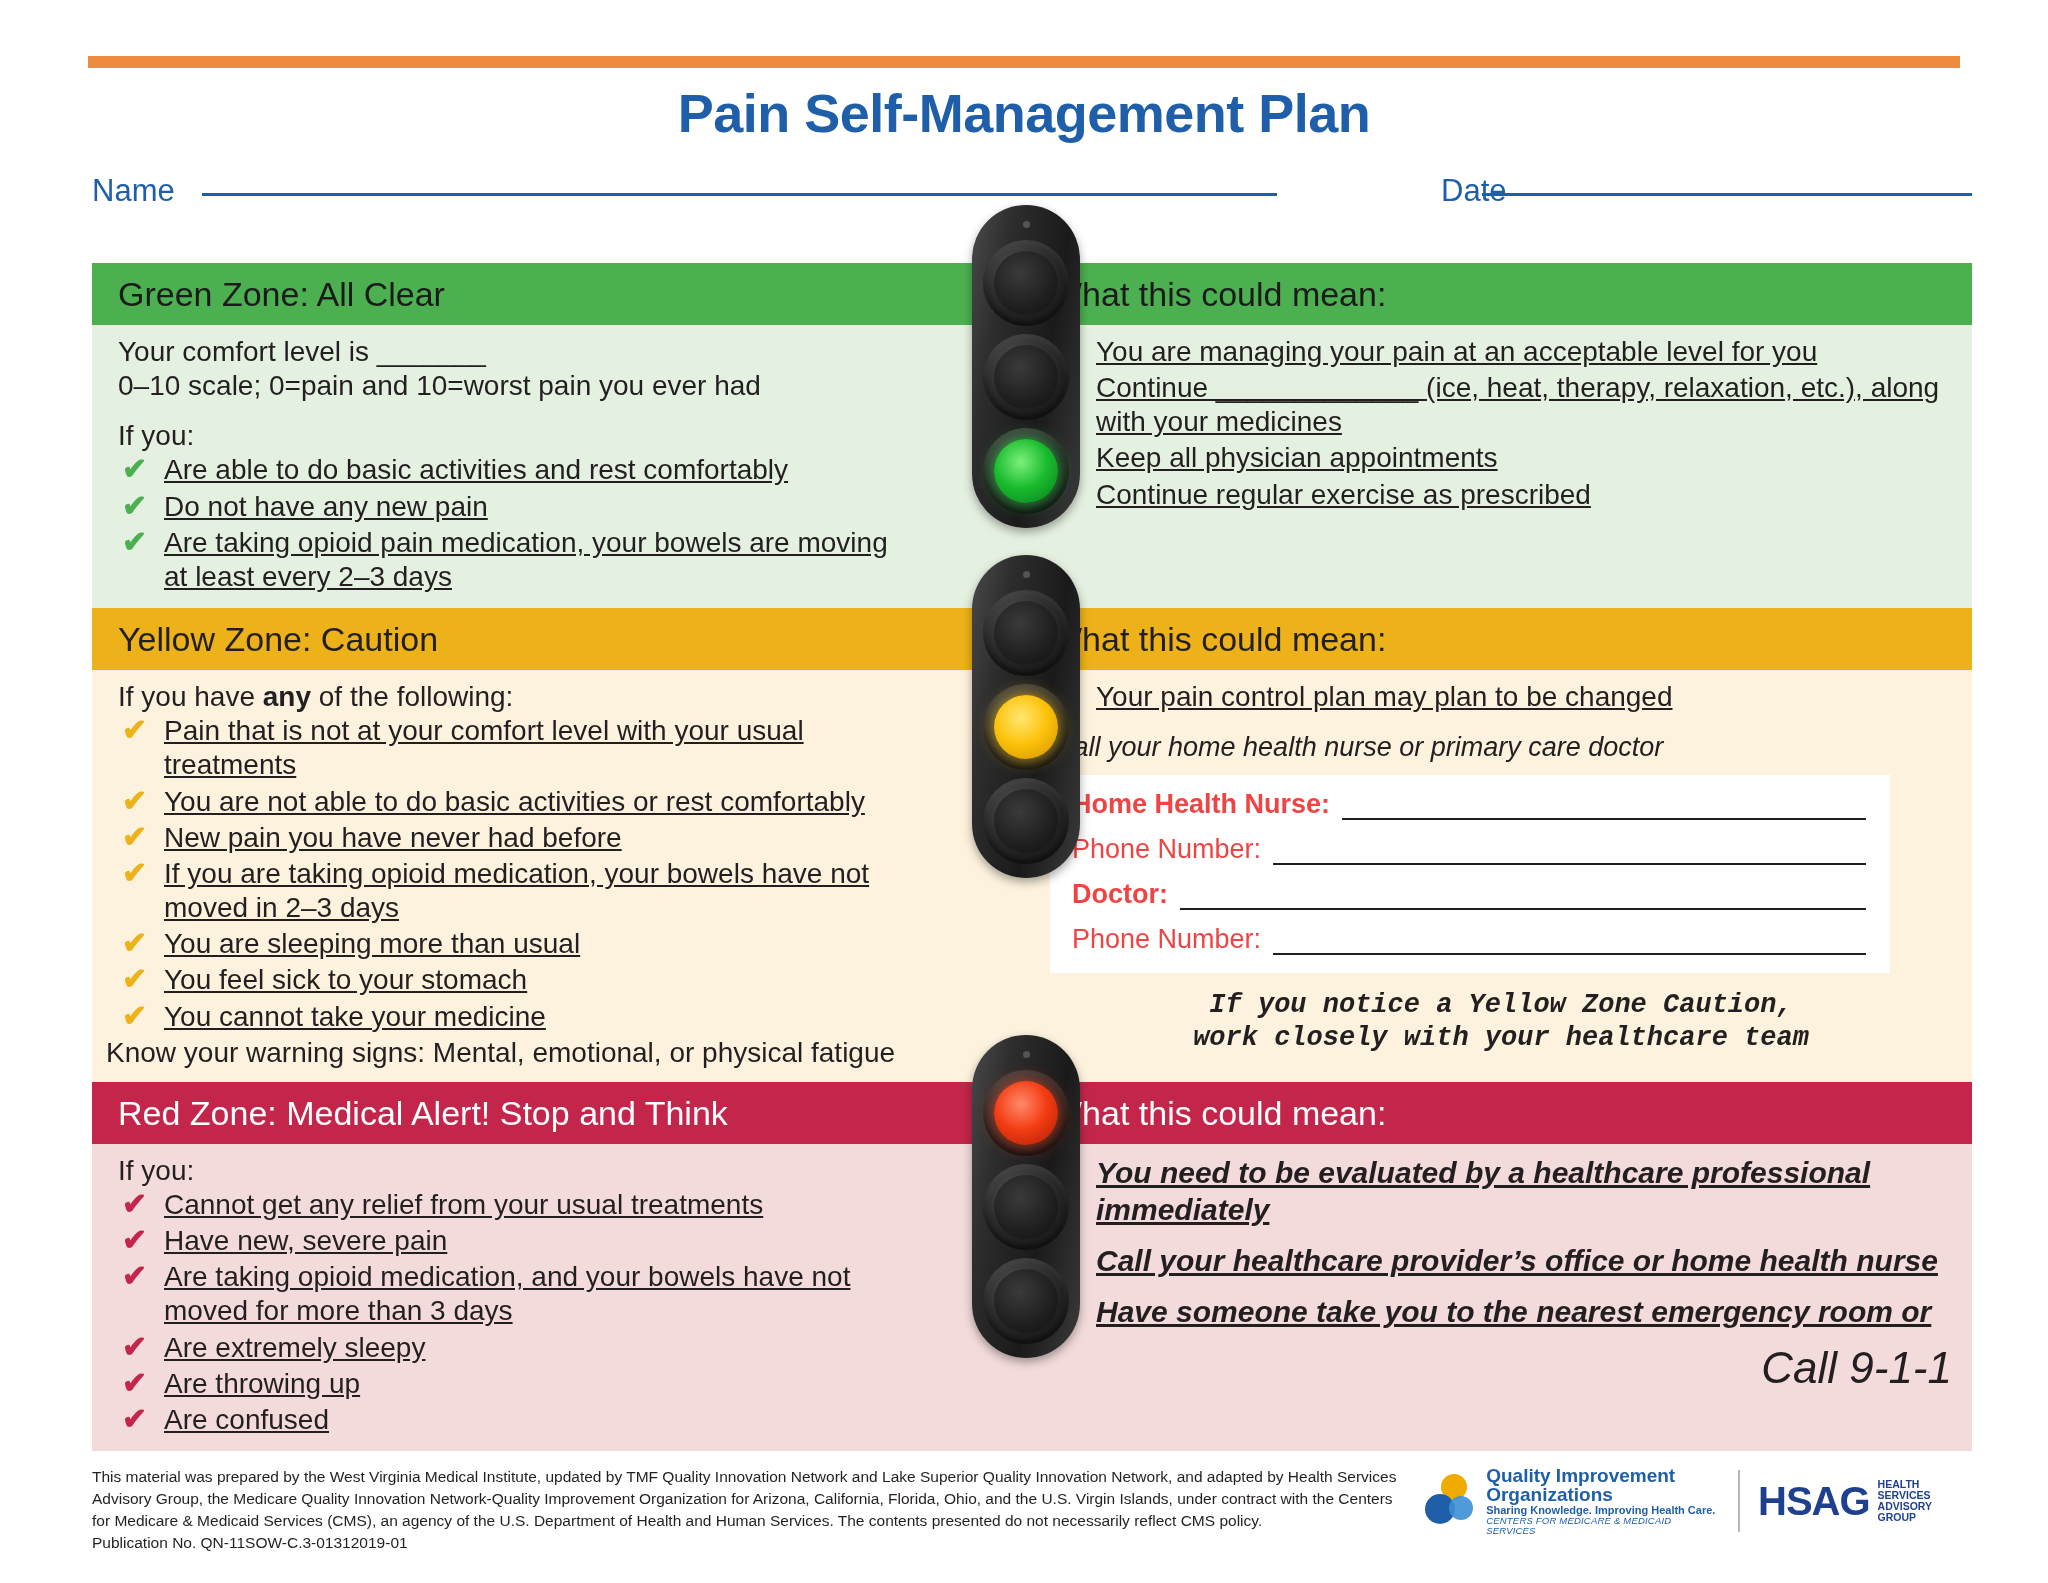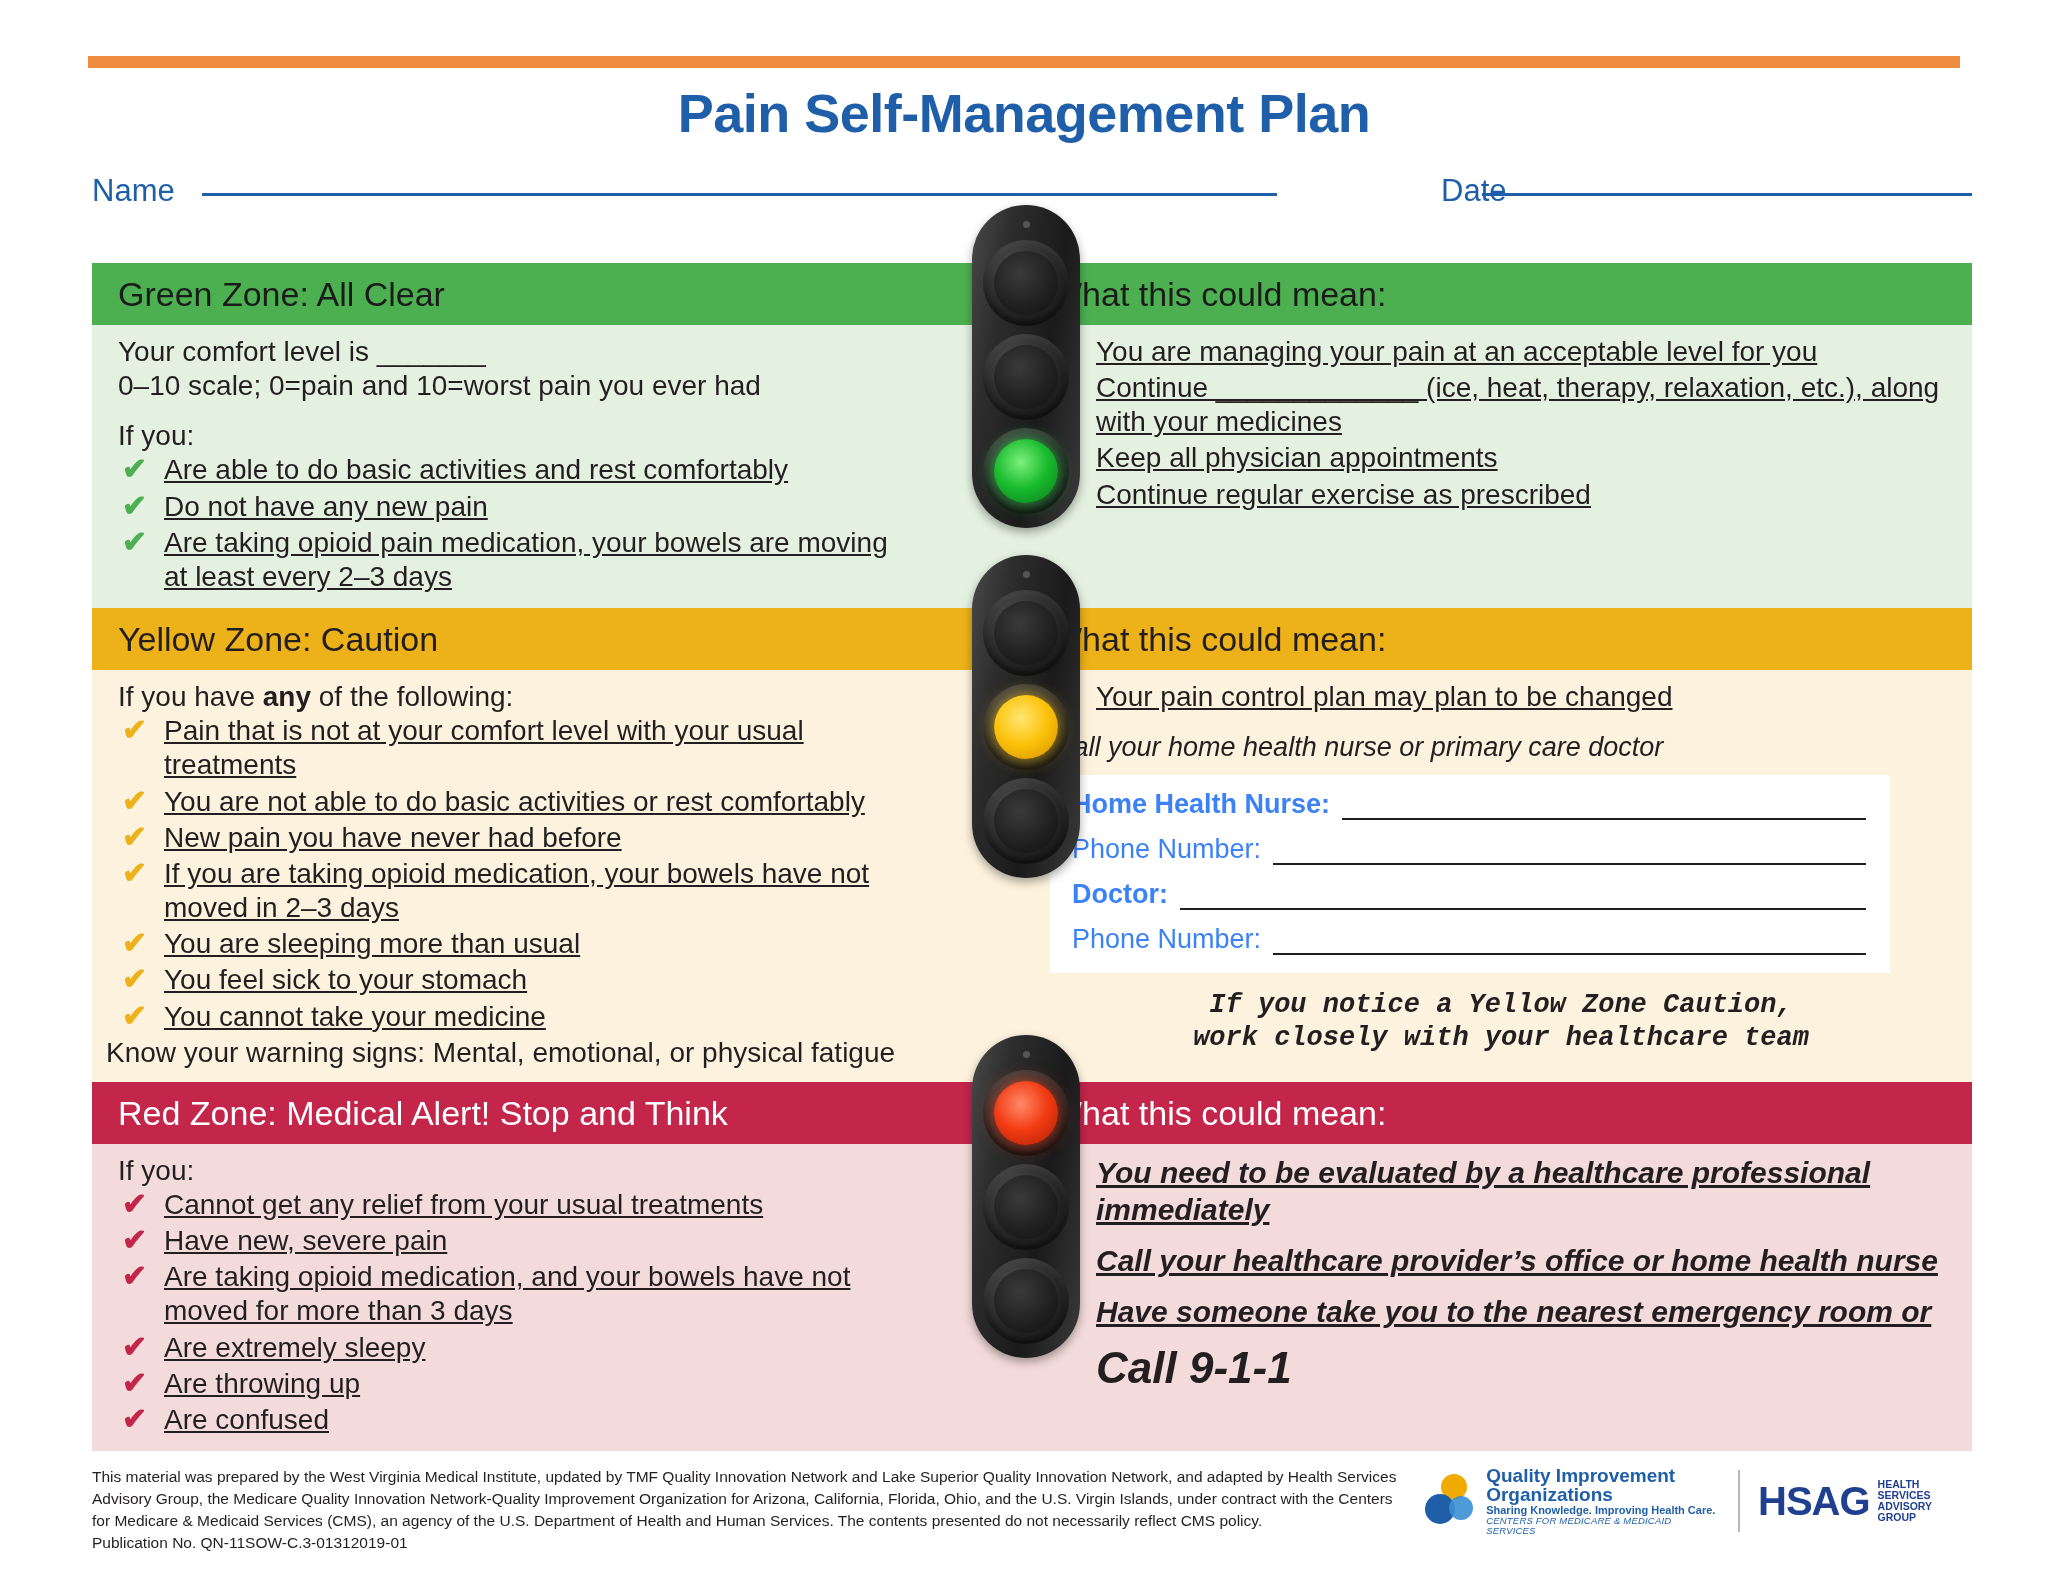--- a/index.html
+++ b/index.html
@@ -154,25 +154,26 @@
     font-size: 30px;
     line-height: 1.24;
     margin-bottom: 14px;
   }
   .zone-red .body-right ul.checklist li .tick {
     font-style: normal;
     top: 0;
   }
   .call911 {
     font-style: italic;
-    font-weight: bold;
+    font-weight: normal;
     font-size: 44px;
     line-height: 1.05;
     margin-left: 46px;
     color: #231f20;
+    text-align: right;
   }
 
   .italic-note {
     font-style: italic;
     font-size: 27px;
     color: #231f20;
     margin: 18px 0 12px 4px;
   }
   .center-note {
     font-style: italic;
@@ -191,21 +192,21 @@
     padding: 14px 24px 16px 22px;
     margin-right: 62px;
   }
   .contact-row {
     display: flex;
     align-items: flex-end;
     margin-bottom: 14px;
     font-size: 27px;
   }
   .contact-row:last-child { margin-bottom: 2px; }
-  .contact-label { white-space: nowrap; color: #3b82f6; }
+  .contact-label { white-space: nowrap; color: #ef4444; }
   .contact-label.bold { font-weight: bold; }
   .contact-line {
     flex: 1;
     border-bottom: 2.5px solid #231f20;
     height: 22px;
     margin-left: 12px;
   }
 
   
   .light-col {

